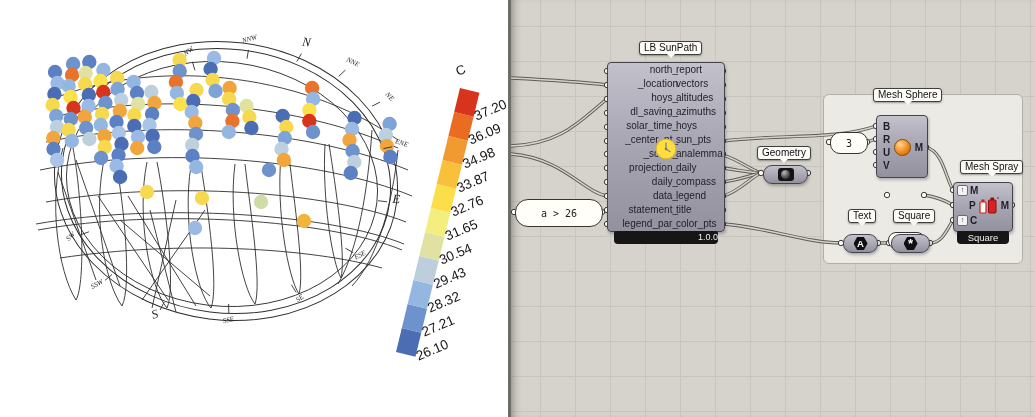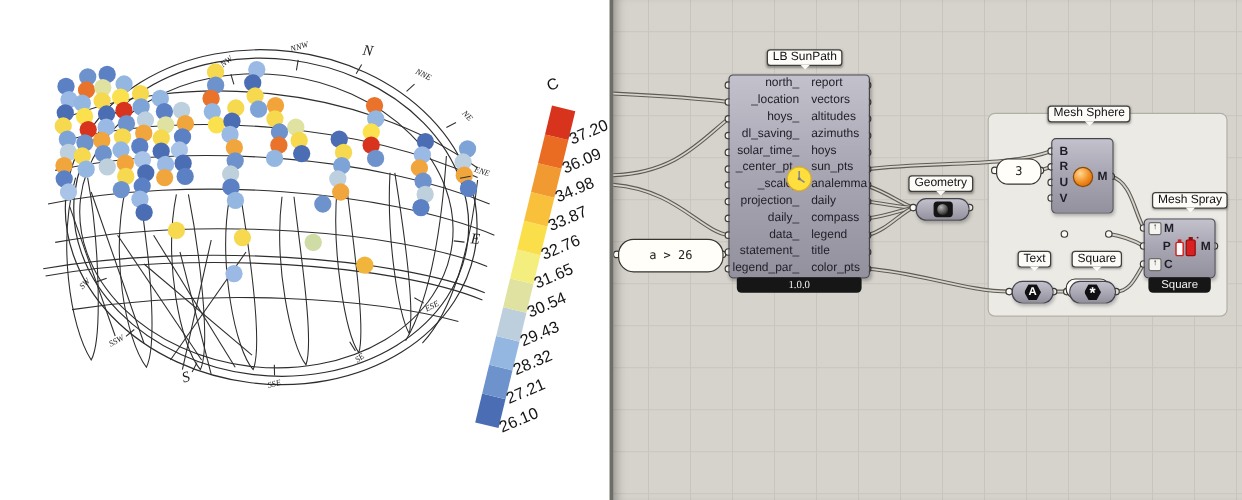--- a/index.html
+++ b/index.html
@@ -31,24 +31,24 @@
   .tag{position:absolute;background:#fcfbf8;border:1px solid #3f3e38;border-radius:3px;
     font-size:10px;line-height:12px;padding:0 4px;box-shadow:0 1px 2px rgba(0,0,0,.35);
     z-index:6;white-space:nowrap;color:#111;}
   .tag::after{content:'';position:absolute;left:50%;bottom:-4px;margin-left:-4px;
     border-left:4px solid transparent;border-right:4px solid transparent;border-top:4px solid #fcfbf8;}
   .component{position:absolute;z-index:4;border:1px solid #45434e;border-radius:4px;
     background:linear-gradient(180deg,#c3c1cb 0%,#a9a7b4 45%,#93919e 100%);
     box-shadow:1px 2px 3px rgba(0,0,0,.25);color:#1f1e26;}
   .lb-col{position:absolute;top:0;}
   .lb-col .row{height:14px;line-height:14px;font-size:10px;}
-  .inputs-col{left:0;width:58px;text-align:right;}
+  .inputs-col{left:12px;width:58px;text-align:right;}
   .outputs-col{left:68px;width:46px;text-align:left;}
   .version-bar{position:absolute;left:6px;right:6px;bottom:-13px;height:13px;background:#161616;
-    color:#f2f2f2;font-size:9px;line-height:13px;text-align:center;border-radius:2px 2px 4px 4px;font-family:Liberation Serif, serif;}
+    color:#f2f2f2;font-size:9px;line-height:13px;text-align:right;border-radius:2px 2px 4px 4px;}
   .black-bar{position:absolute;left:3px;right:3px;bottom:-13px;height:13px;background:#161616;
     color:#f2f2f2;font-size:9.5px;line-height:13px;text-align:center;border-radius:2px 2px 4px 4px;}
   .panel{position:absolute;z-index:4;background:#fffef9;border:1.5px solid #36342e;
     display:flex;align-items:center;justify-content:center;
     font-family:"DejaVu Sans Mono",monospace;font-size:10px;color:#222;}
   .pill{position:absolute;z-index:4;border:1px solid #45434e;border-radius:9px;
     background:linear-gradient(180deg,#c3c1cb,#93919e);display:flex;align-items:center;
     justify-content:center;box-shadow:1px 2px 3px rgba(0,0,0,.25);}
   .hex{width:14px;height:14px;background:#0f0f12;color:#fff;font-weight:bold;font-size:9.5px;
     display:flex;align-items:center;justify-content:center;

